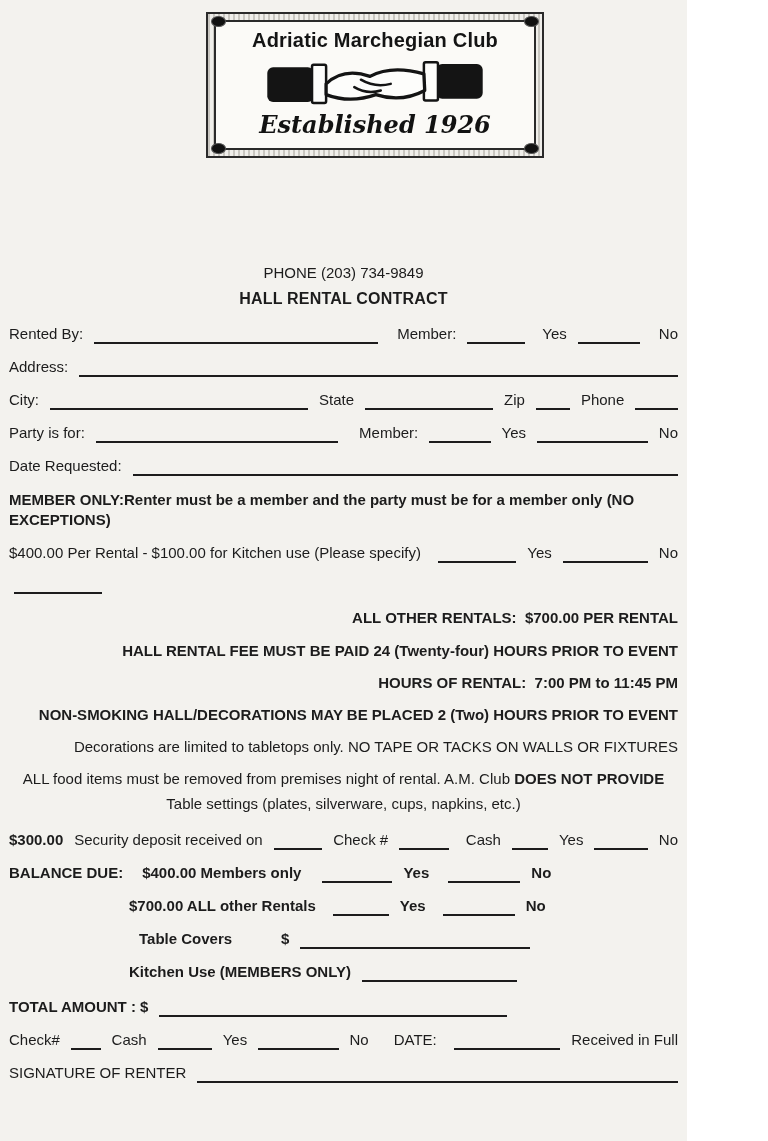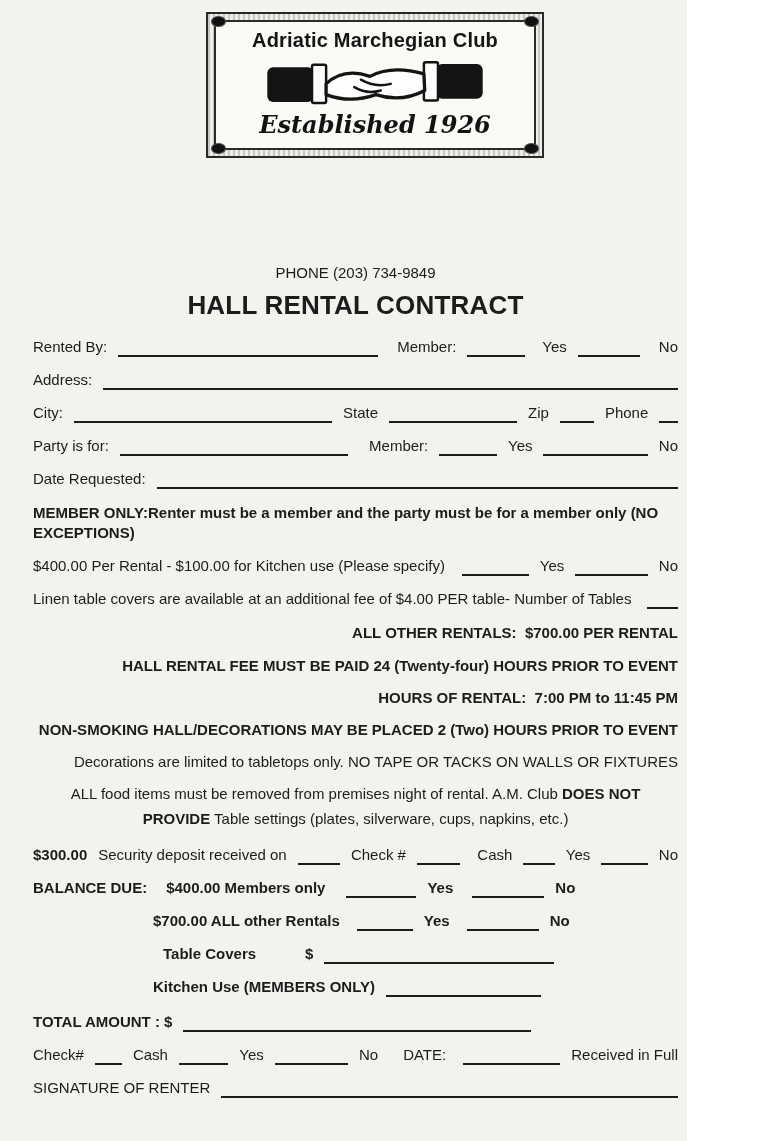--- a/index.html
+++ b/index.html
@@ -4,21 +4,21 @@
 <style>
   html,body{margin:0;padding:0;}
   .page{
     width:687px;height:1141px;
     background:#f3f2ee;
     color:#1c1c1c;
     font-family:"Liberation Sans",sans-serif;
     position:relative;overflow:hidden;
     box-sizing:border-box;
   }
-  .content{padding:0 9px;margin-left:24px;}
+  .content{padding:0 9px;}
 
   
   .logo-frame{
     position:relative;
     margin:12px 0 0 206px;
     width:338px;
     border:2px solid #2a2a2a;
     background:repeating-linear-gradient(90deg,#c9c7c1 0 2px,#efeeea 2px 5px);
     padding:6px;
     box-sizing:border-box;
@@ -44,21 +44,21 @@
   }
   .corner{
     position:absolute;width:13px;height:9px;background:#111;
     border-radius:50%;border:1px solid #555;
   }
   .corner.tl{top:2px;left:3px;} .corner.tr{top:2px;right:3px;}
   .corner.bl{bottom:2px;left:3px;} .corner.br{bottom:2px;right:3px;}
 
   
   .phone-line{margin-top:106px;text-align:center;font-size:15px;}
-  .doc-title{margin-top:9px;text-align:center;font-size:26px;font-weight:bold;letter-spacing:.2px;}
+  .doc-title{margin-top:9px;text-align:center;font-size:16px;font-weight:bold;letter-spacing:.2px;}
 
   
   .row{
     display:flex;align-items:flex-end;
     font-size:15px;line-height:20px;
     margin-top:13px;gap:11px;
   }
   .lbl{white-space:nowrap;}
   .blank{
     border-bottom:2px solid #1c1c1c;
@@ -153,21 +153,20 @@
 
     <div class="row">
       <span class="lbl">$400.00 Per Rental - $100.00 for Kitchen use (Please specify)</span>
       <span class="blank" style="width:96px;margin-left:6px;"></span>
       <span class="lbl">Yes</span>
       <span class="blank" style="width:104px;"></span>
       <span class="lbl">No</span>
     </div>
 
     <div class="row">
-      <span class="lbl">Linen table covers are available at an additional fee of $4.00 PER table- Number of Tables</span>
       <span class="blank" style="width:88px;margin-left:5px;"></span>
     </div>
 
     <div class="centerline b" style="margin-top:14px;">ALL OTHER RENTALS:  $700.00 PER RENTAL</div>
 
 
     <div class="centerline b" style="margin-top:13px;">HALL RENTAL FEE MUST BE PAID 24 (Twenty-four) HOURS PRIOR TO EVENT</div>
     <div class="centerline b">HOURS OF RENTAL:  7:00 PM to 11:45 PM</div>
     <div class="centerline b">NON-SMOKING HALL/DECORATIONS MAY BE PLACED 2 (Two) HOURS PRIOR TO EVENT</div>
     <div class="centerline">Decorations are limited to tabletops only. NO TAPE OR TACKS ON WALLS OR FIXTURES</div>

